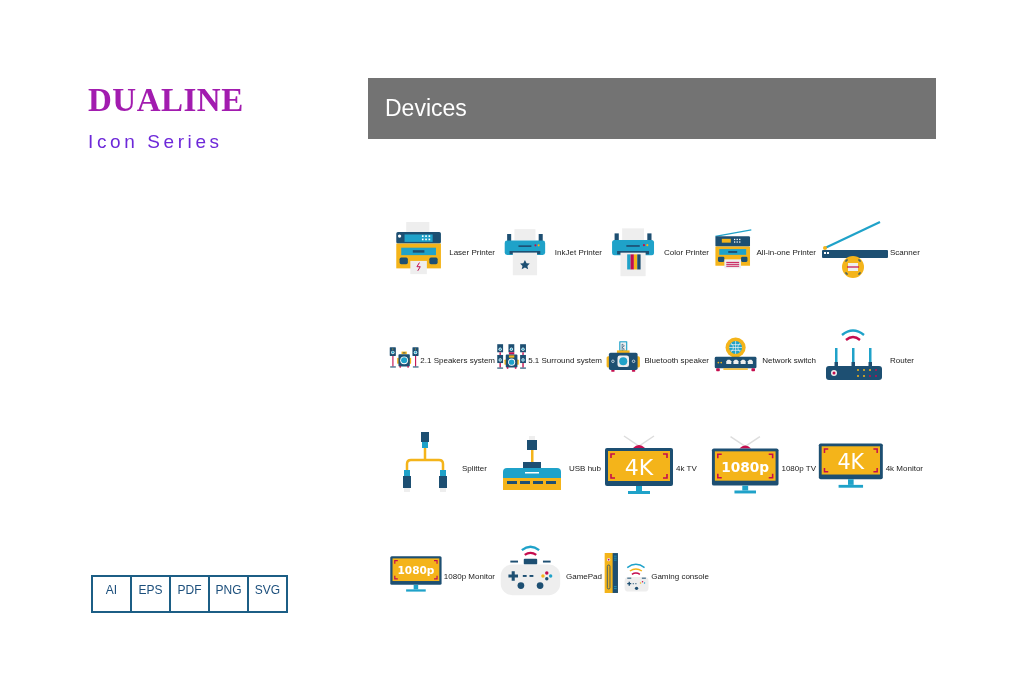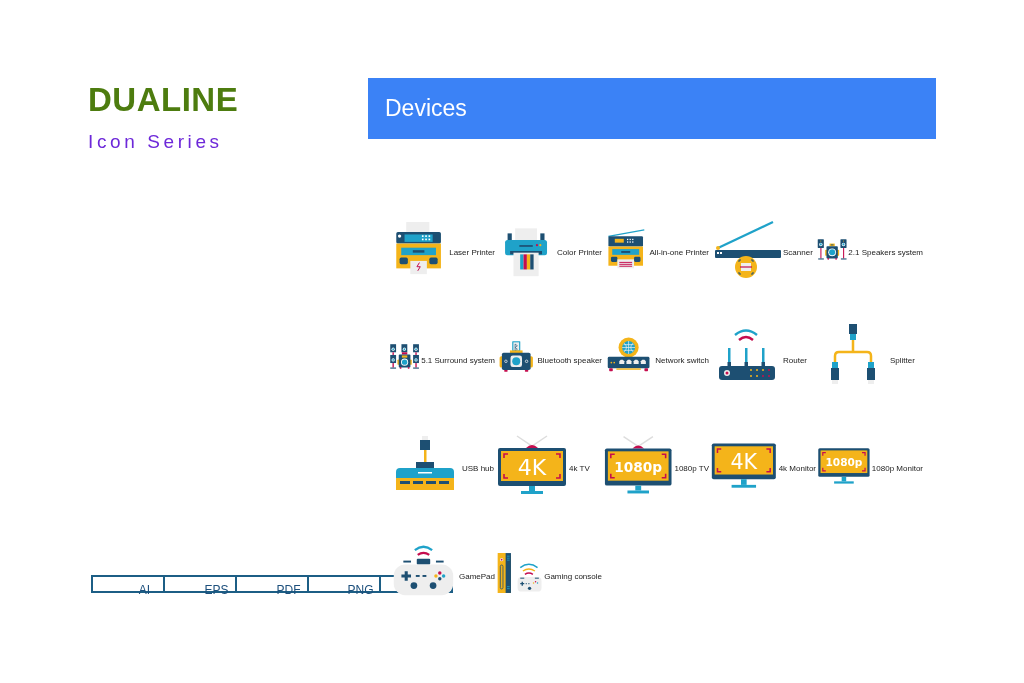--- a/index.html
+++ b/index.html
@@ -1,23 +1,23 @@
 <!DOCTYPE html>
 <html><head>
 <meta charset="utf-8">
 <style>
   html,body{margin:0;padding:0;background:#ffffff;}
   body{width:1024px;height:683px;position:relative;overflow:hidden;font-family:"Liberation Sans","DejaVu Sans",sans-serif;}
   .brand{position:absolute;left:88px;top:84px;}
-  .brand-title{font-weight:700;font-size:33px;letter-spacing:0.5px;color:#4d7c0f;line-height:32px;font-family:Liberation Sans, sans-serif;}
+  .brand-title{font-weight:700;font-size:33px;letter-spacing:0.5px;color:#a21caf;line-height:32px;font-family:Liberation Serif, serif;}
   .brand-sub{font-size:19px;letter-spacing:3.6px;color:#6d28d9;line-height:26px;margin-top:13px;}
-  .banner{position:absolute;left:368px;top:78px;width:568px;height:61px;background:#3b82f6;}
+  .banner{position:absolute;left:368px;top:78px;width:568px;height:61px;background:#737373;}
   .banner-title{position:absolute;left:17px;top:17px;color:#fff;font-size:23px;}
   .formats{position:absolute;left:91px;top:575px;display:flex;border:2px solid #1c5e85;}
-  .fmt{width:37px;height:14px;line-height:26px;text-align:center;font-size:12px;color:#1c4f7c;border-right:2px solid #1c5e85;padding-left:33px;}
+  .fmt{width:37px;height:34px;line-height:26px;text-align:center;font-size:12px;color:#1c4f7c;border-right:2px solid #1c5e85;}
   .fmt:last-child{border-right:none;}
   .grid{position:absolute;left:388px;top:195px;display:grid;grid-template-columns:repeat(5,107px);grid-auto-rows:108px;}
   .cell{display:flex;flex-direction:row;align-items:center;}
   .cell svg{width:74px;height:74px;margin-top:4px;}
   .label{font-size:8px;color:#222;margin-top:6px;white-space:nowrap;}
 </style>
 </head>
 <body>
 
 <div class="brand">
@@ -55,20 +55,35 @@
       <rect x="16" y="33" width="42" height="9" fill="#1fa2c9"></rect>
       <rect x="30" y="36" width="14" height="3" fill="#1d4f72"></rect>
       <rect x="14" y="45" width="10" height="8" rx="2" fill="#1d4f72"></rect>
         <rect x="50" y="45" width="10" height="8" rx="2" fill="#1d4f72"></rect>
       <rect x="27" y="49" width="20" height="16" fill="#eee"></rect>
       <path d="M38 51 l-3 5 h4 l-3 5" stroke="#c50d4e" stroke-width="1.2" fill="none"></path>
     </svg>
     <div class="label">Laser Printer</div>
   </div>
 
+  <div class="cell">
+    <svg viewBox="0 0 74 74">
+      <rect x="24" y="10" width="26" height="14" fill="#eee"></rect>
+      <rect x="15" y="16" width="5" height="10" fill="#1d4f72"></rect>
+        <rect x="54" y="16" width="5" height="10" fill="#1d4f72"></rect>
+      <rect x="12" y="24" width="50" height="18" rx="3" fill="#1fa2c9"></rect>
+      <rect x="29" y="30" width="16" height="2" fill="#1d4f72"></rect>
+      <circle cx="50" cy="30" r="1.3" fill="#c50d4e"></circle>
+        <circle cx="54" cy="30" r="1.3" fill="#f4b41a"></circle>
+      <rect x="18" y="37" width="38" height="4" fill="#1d4f72"></rect>
+      <rect x="22" y="39" width="30" height="28" fill="#eee"></rect>
+      <path d="M37 48 l2 4 4 .5 -3 3 1 4 -4-2 -4 2 1-4 -3-3 4-.5z" fill="#1d4f72"></path>
+    </svg>
+    <div class="label">InkJet Printer</div>
+  </div>
 
   <div class="cell">
     <svg viewBox="0 0 74 74">
       <rect x="24" y="10" width="26" height="14" fill="#eee"></rect>
       <rect x="15" y="16" width="5" height="10" fill="#1d4f72"></rect>
         <rect x="54" y="16" width="5" height="10" fill="#1d4f72"></rect>
       <rect x="12" y="24" width="50" height="18" rx="3" fill="#1fa2c9"></rect>
       <rect x="29" y="30" width="16" height="2" fill="#1d4f72"></rect>
       <circle cx="50" cy="30" r="1.3" fill="#c50d4e"></circle>
         <circle cx="54" cy="30" r="1.3" fill="#f4b41a"></circle>

